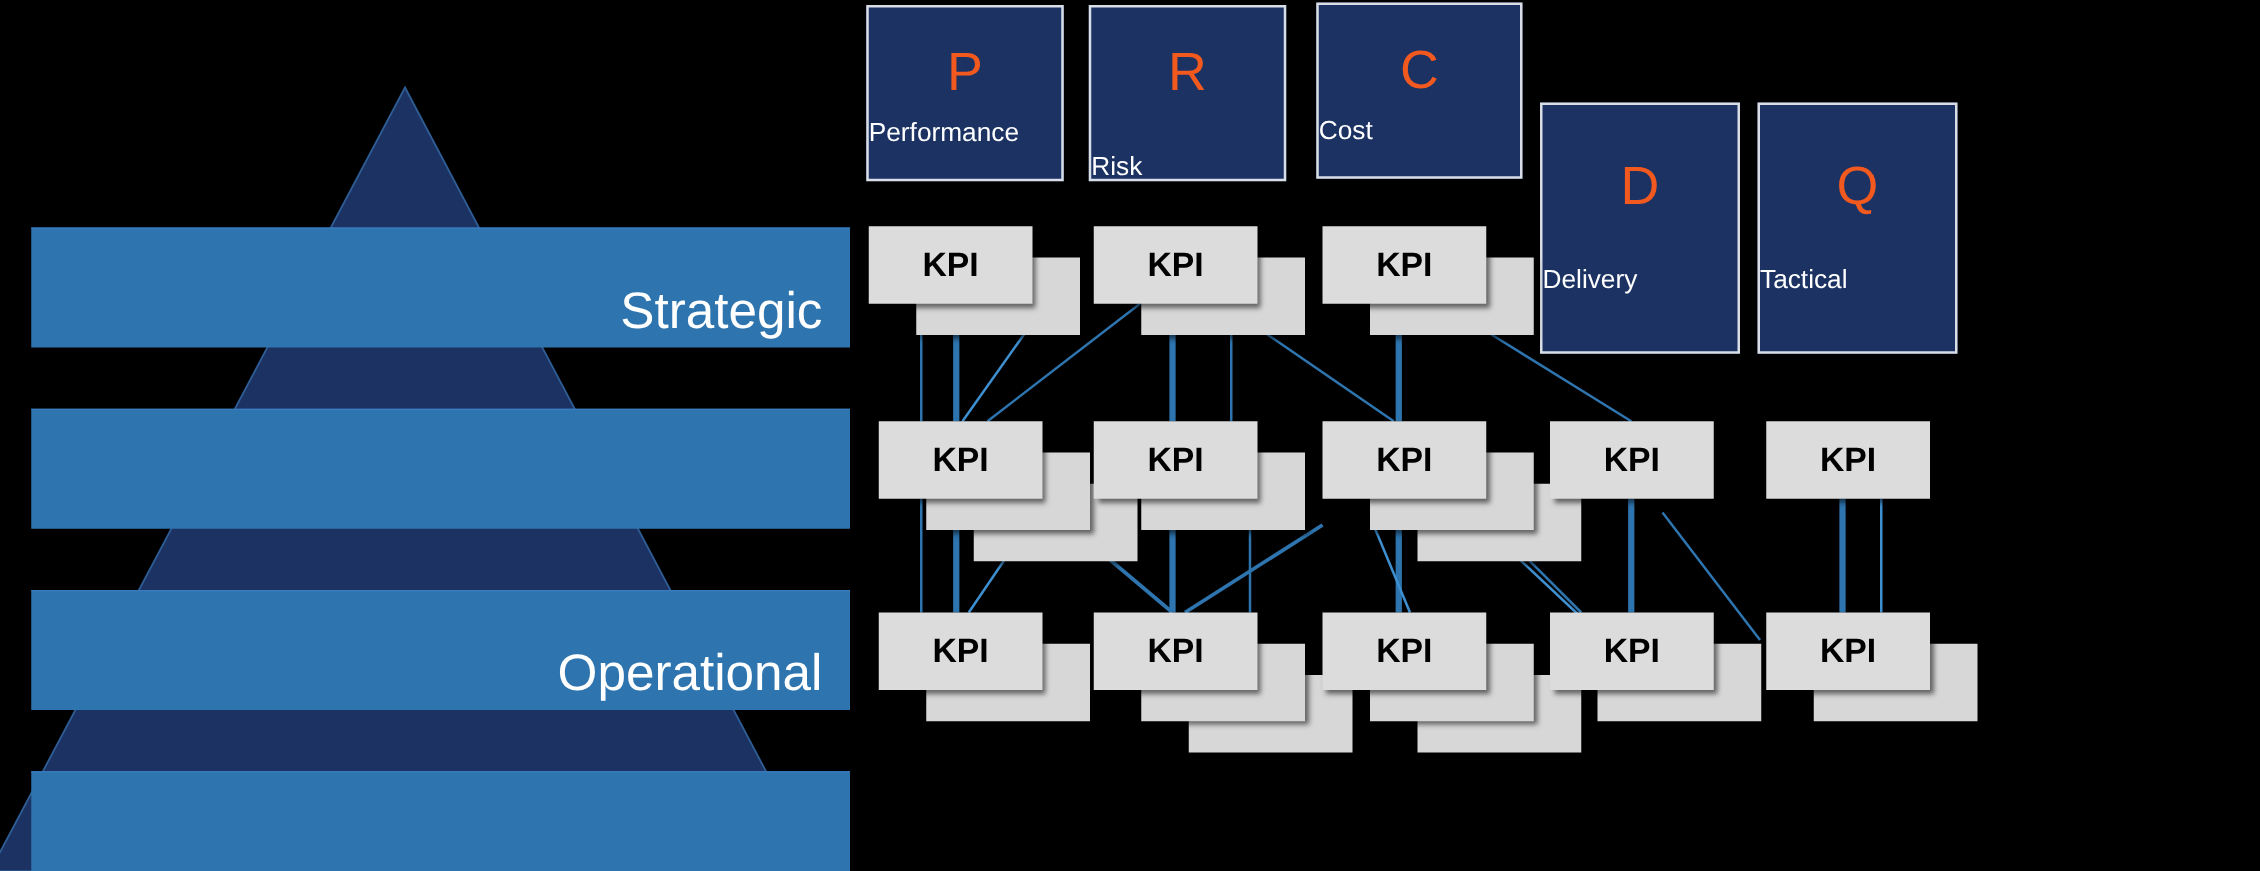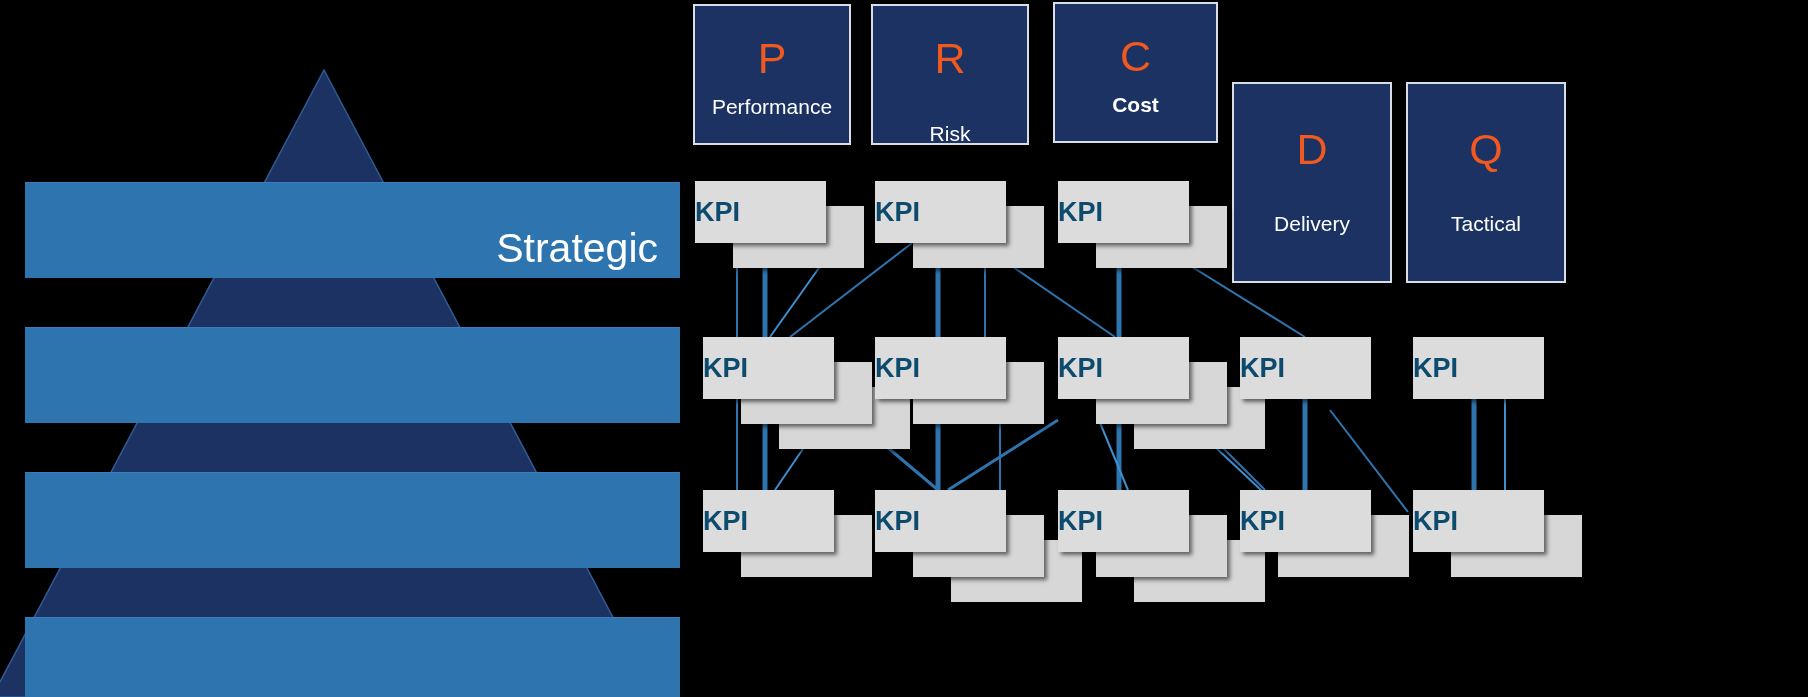--- a/index.html
+++ b/index.html
@@ -61,21 +61,20 @@
     right: 0;
     text-align: center;
     color: #F2591F;
     font-size: 43px;
     line-height: 1;
   }
   .cat-name {
     position: absolute;
     left: 0;
     right: 0;
-    text-align: center;
     color: #FFFFFF;
     font-size: 21px;
     line-height: 1;
   }
 
   
   .kpi-group {
     position: absolute;
   }
   .kpi-card {
@@ -84,22 +83,22 @@
     box-shadow: 3px 3px 4px rgba(0,0,0,0.55);
     box-sizing: border-box;
   }
   .kpi-card.ghost { background: #D7D7D7; }
   .kpi-label {
     position: absolute;
     left: 0;
     right: 0;
     top: 50%;
     transform: translateY(-50%);
-    text-align: left;
-    color: #0c4a6e;
+    text-align: center;
+    color: #000000;
     font-size: 27px;
     font-weight: bold;
     line-height: 1;
   }
 
   
   #links {
     position: absolute;
     left: 0;
     top: 0;
@@ -115,20 +114,21 @@
     <svg id="pyramid-svg" width="680" height="697">
       <polygon points="324,70 655,697 -8,697" fill="#1B3263" stroke="#2E5C93" stroke-width="1.5"></polygon>
     </svg>
 
     <div class="tier-band" style="left:25px; top:182px; width:655px; height:96px;"></div>
     <div class="tier-label" style="top:228px;">Strategic</div>
 
     <div class="tier-band" style="left:25px; top:327px; width:655px; height:96px;"></div>
 
     <div class="tier-band" style="left:25px; top:472px; width:655px; height:96px;"></div>
+    <div class="tier-label" style="top:518px;">Operational</div>
 
     <div class="tier-band" style="left:25px; top:617px; width:655px; height:80px;"></div>
   </div>
 
   <svg id="links" width="1808" height="697">
       <line x1="737" y1="243" x2="737" y2="337" stroke="#2E75AF" stroke-width="2"></line>
       <line x1="765" y1="243" x2="765" y2="337" stroke="#2E75AF" stroke-width="5"></line>
       <line x1="826" y1="258" x2="770" y2="337" stroke="#3E8FD0" stroke-width="2"></line>
       <line x1="912" y1="243" x2="790" y2="337" stroke="#2E75AF" stroke-width="2"></line>
       <line x1="938" y1="243" x2="938" y2="337" stroke="#2E75AF" stroke-width="5"></line>
@@ -157,21 +157,21 @@
       <div class="cat-card" style="left: 693px; top: 4px; width: 158px; height: 141px;">
         <div class="cat-letter" style="top: 31px;">P</div>
         <div class="cat-name" style="top: 90px;">Performance</div>
       </div>
       <div class="cat-card" style="left: 871px; top: 4px; width: 158px; height: 141px;">
         <div class="cat-letter" style="top: 31px;">R</div>
         <div class="cat-name" style="top: 90px; margin-top: 27px;">Risk</div>
       </div>
       <div class="cat-card" style="left: 1053px; top: 2px; width: 165px; height: 141px;">
         <div class="cat-letter" style="top: 31px;">C</div>
-        <div class="cat-name" style="top: 90px; font-weight: bold;">Cost</div>
+        <div class="cat-name" style="top: 90px;">Cost</div>
       </div>
       <div class="cat-card" style="left: 1232px; top: 82px; width: 160px; height: 201px;">
         <div class="cat-letter" style="top: 44px;">D</div>
         <div class="cat-name" style="top: 129px;">Delivery</div>
       </div>
       <div class="cat-card" style="left: 1406px; top: 82px; width: 160px; height: 201px;">
         <div class="cat-letter" style="top: 44px;">Q</div>
         <div class="cat-name" style="top: 129px;">Tactical</div>
       </div>
     </div>

